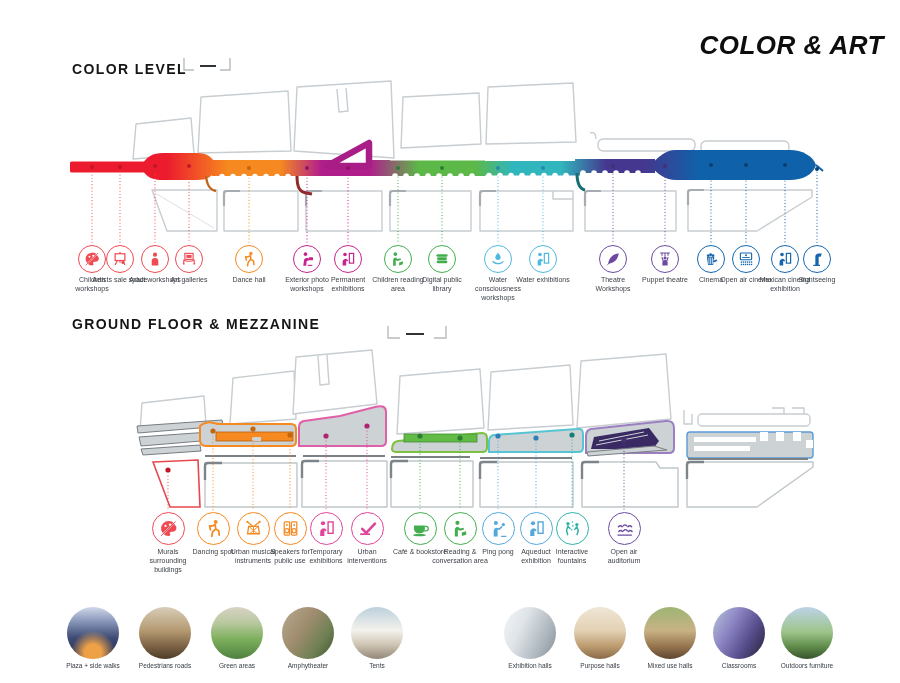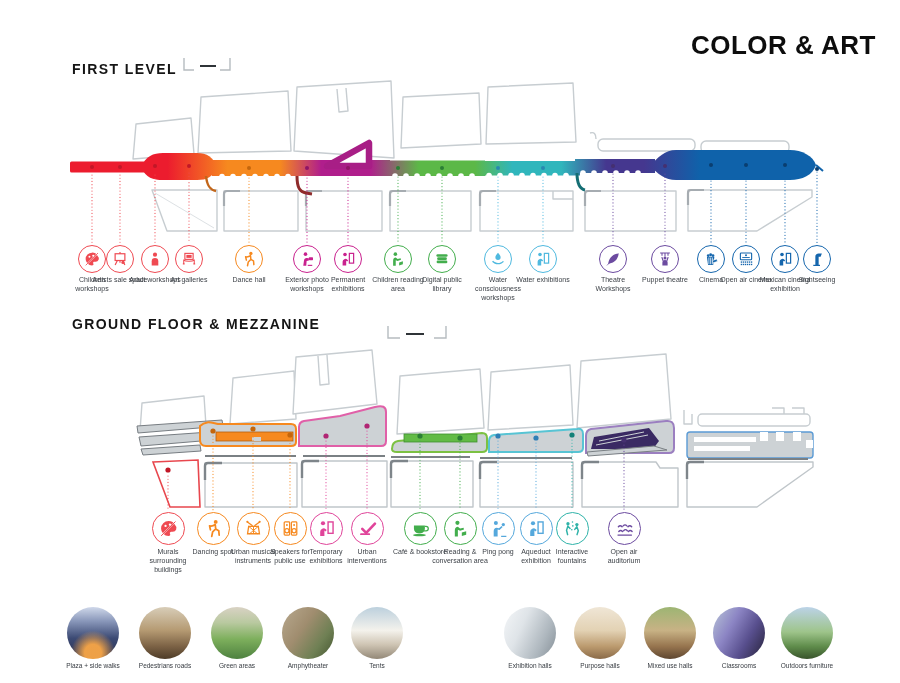--- a/index.html
+++ b/index.html
@@ -1,20 +1,20 @@
 <!DOCTYPE html>
 <html><head>
 <meta charset="utf-8">
 <style>
   html,body{margin:0;padding:0;background:#fff;}
   .canvas{position:relative;width:900px;height:683px;background:#fff;overflow:hidden;
           font-family:"Liberation Sans",sans-serif;}
   #art{position:absolute;left:0;top:0;}
-  .main-title{position:absolute;top:30px;right:24px;font-size:26px;font-weight:bold;
-              letter-spacing:.5px;color:#0d0d0d;}
+  .main-title{position:absolute;top:30px;right:16px;font-size:26px;font-weight:bold;
+              letter-spacing:.5px;color:#0d0d0d;font-style:italic;}
   .sec-title{position:absolute;font-size:14px;font-weight:bold;letter-spacing:1.4px;color:#151515;}
   .leg-item{position:absolute;display:flex;flex-direction:column;align-items:center;}
   .leg-circle{border-radius:50%;background:#fff;border:1.4px solid;box-sizing:border-box;
               display:flex;align-items:center;justify-content:center;flex:none;}
   .leg-label{margin-top:3px;font-size:7px;line-height:1.25;color:#3a3f45;text-align:center;width:56px;}
   .photo{position:absolute;width:52px;height:52px;border-radius:50%;}
   .photo-label{position:absolute;font-size:6.5px;line-height:1.3;color:#353a40;text-align:center;width:76px;}
   
   .ph1{background:radial-gradient(circle at 50% 88%,rgba(248,166,70,.95) 0 16%,rgba(248,166,70,0) 42%),linear-gradient(to bottom,#cfd8ea 0%,#8795b8 28%,#3c4a74 60%,#2a3050 100%);}
   .ph2{background:linear-gradient(to bottom,#d8cdb8 0%,#b59a72 45%,#7d6346 75%,#4e3c28 100%);}
@@ -405,21 +405,21 @@
         <circle cx="536" cy="438" r="2.6" fill="#2F7EB5"></circle>
         <line x1="536" y1="443" x2="536" y2="510" stroke="#55A8DC" stroke-width="1.1" stroke-dasharray="0.1 3.1" stroke-linecap="round"></line>
         <circle cx="572" cy="435" r="2.6" fill="#138078"></circle>
         <line x1="572" y1="440" x2="572" y2="510" stroke="#2FB3A9" stroke-width="1.1" stroke-dasharray="0.1 3.1" stroke-linecap="round"></line>
         <circle cx="624" cy="440" r="2.6" fill="#453070"></circle>
         <line x1="624" y1="445" x2="624" y2="510" stroke="#6C4BA0" stroke-width="1.1" stroke-dasharray="0.1 3.1" stroke-linecap="round"></line>
       </g>
 </svg>
 
 <div class="main-title">COLOR &amp; ART</div>
-<div class="sec-title" style="left:72px;top:61px">FIRST LEVEL</div>
+<div class="sec-title" style="left:72px;top:61px">COLOR LEVEL</div>
 <div class="sec-title" style="left:72px;top:316px">GROUND FLOOR &amp; MEZZANINE</div>
 
 <div id="row1">
       <div class="leg-item" style="left: 69px; top: 245px; width: 46px;">
         <div class="leg-circle" style="width: 28px; height: 28px; border-color: rgb(239, 74, 82);">
           <svg width="18" height="18" style="color:#EF4A52">
             <use href="#s-palette-icon"></use>
           </svg>
         </div>
         <div class="leg-label">Children workshops</div>

